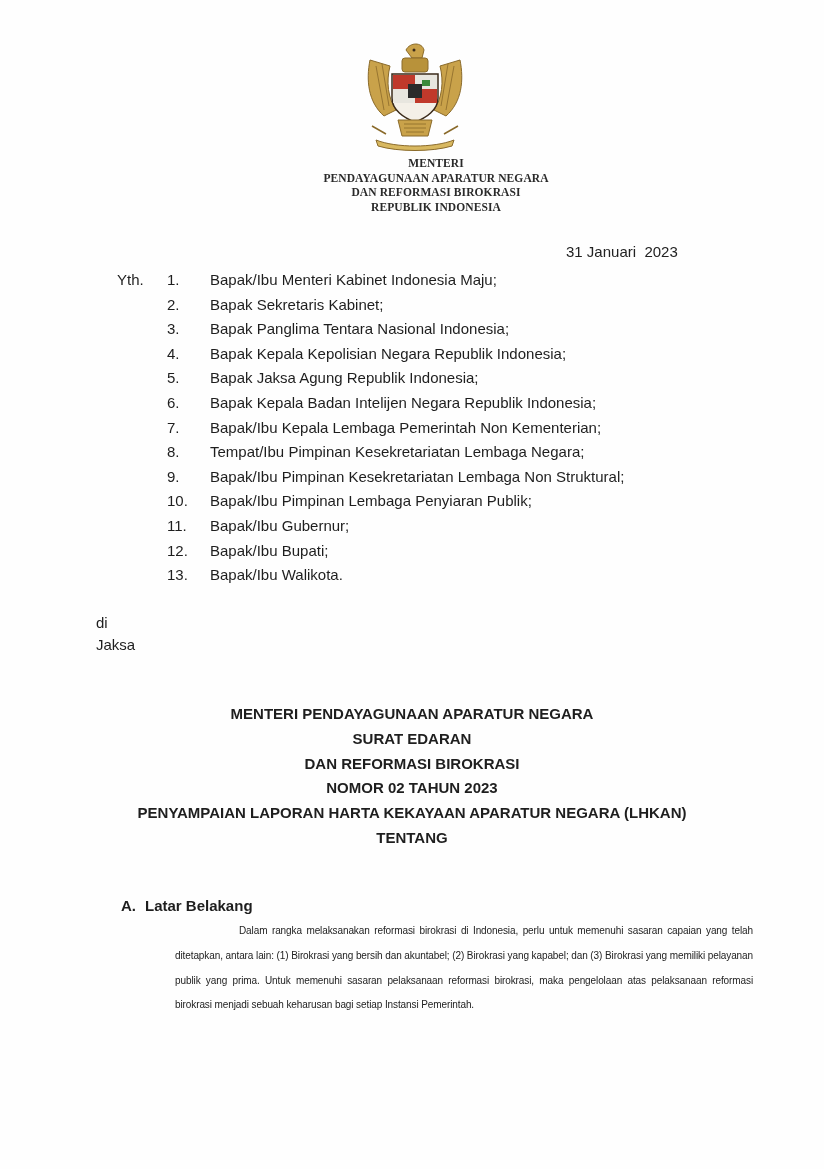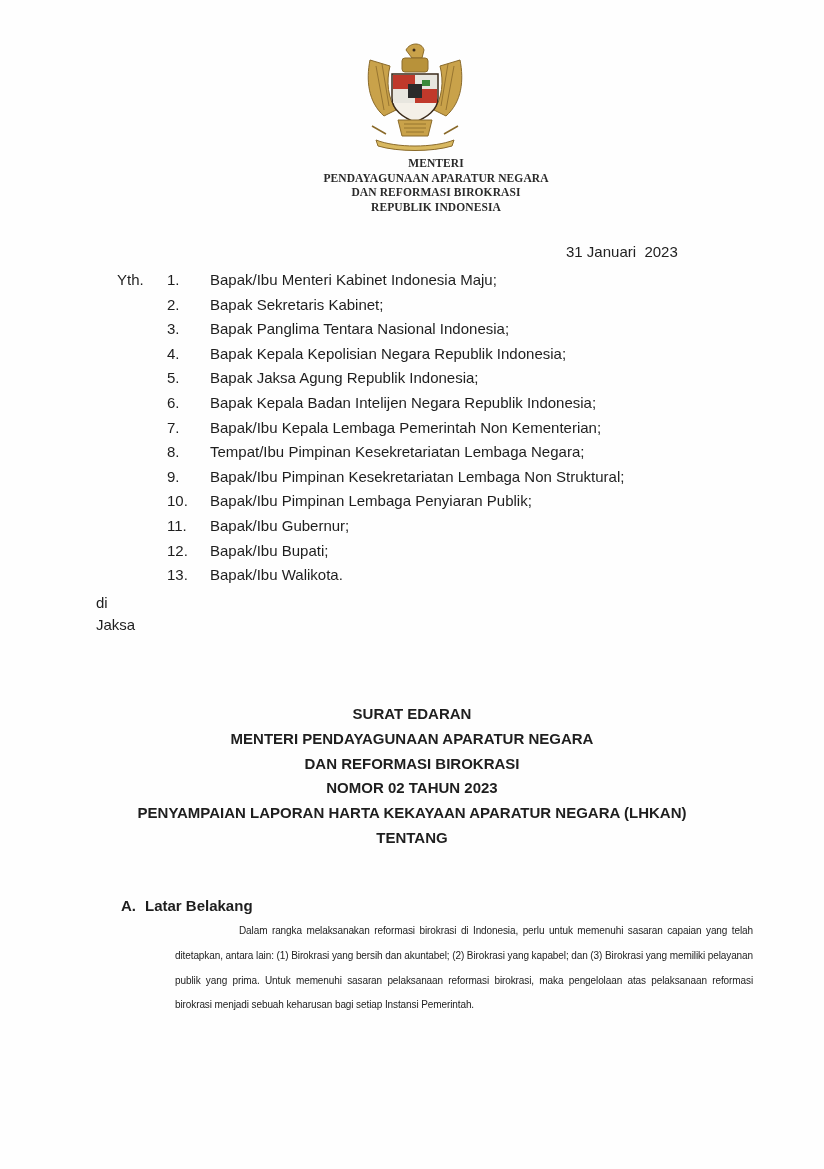--- a/index.html
+++ b/index.html
@@ -23,21 +23,21 @@
     position: absolute; left: 566px; top: 243px; font-size: 15px; color: #222;
     white-space: pre;
   }
 
   .recipients { position: absolute; left: 117px; top: 270px; font-size: 15px; }
   .rec-row { position: relative; height: 24.6px; line-height: 20px; white-space: nowrap; }
   .rec-yth { position: absolute; left: 0; top: 0; }
   .rec-num { position: absolute; left: 50px; top: 0; }
   .rec-text { position: absolute; left: 93px; top: 0; }
 
-  .place { position: absolute; left: 96px; top: 592px; font-size: 15px; line-height: 22px; }
+  .place { position: absolute; left: 96px; top: 612px; font-size: 15px; line-height: 22px; }
 
   .title-block {
     position: absolute; left: 0; width: 824px; top: 702px; text-align: center;
     font-weight: bold; font-size: 15px; line-height: 24.8px; color: #1e1e1e;
   }
   .title-block div { white-space: nowrap; }
 
   .section-heading {
     position: absolute; left: 121px; top: 897px; font-weight: bold; font-size: 15px;
     white-space: nowrap;
@@ -146,22 +146,22 @@
       <span class="rec-text">Bapak/Ibu Walikota.</span>
     </div>
   </div>
 
   <div class="place">
     <div>di</div>
     <div>Jaksa</div>
   </div>
 
   <div class="title-block">
+    <div>MENTERI PENDAYAGUNAAN APARATUR NEGARA</div>
     <div>SURAT EDARAN</div>
-    <div>MENTERI PENDAYAGUNAAN APARATUR NEGARA</div>
     <div>DAN REFORMASI BIROKRASI</div>
     <div>NOMOR 02 TAHUN 2023</div>
     <div>PENYAMPAIAN LAPORAN HARTA KEKAYAAN APARATUR NEGARA (LHKAN)</div>
     <div>TENTANG</div>
   </div>
 
   <div class="section-heading">
     <span class="letter">A.</span><span>Latar Belakang</span>
   </div>
 

